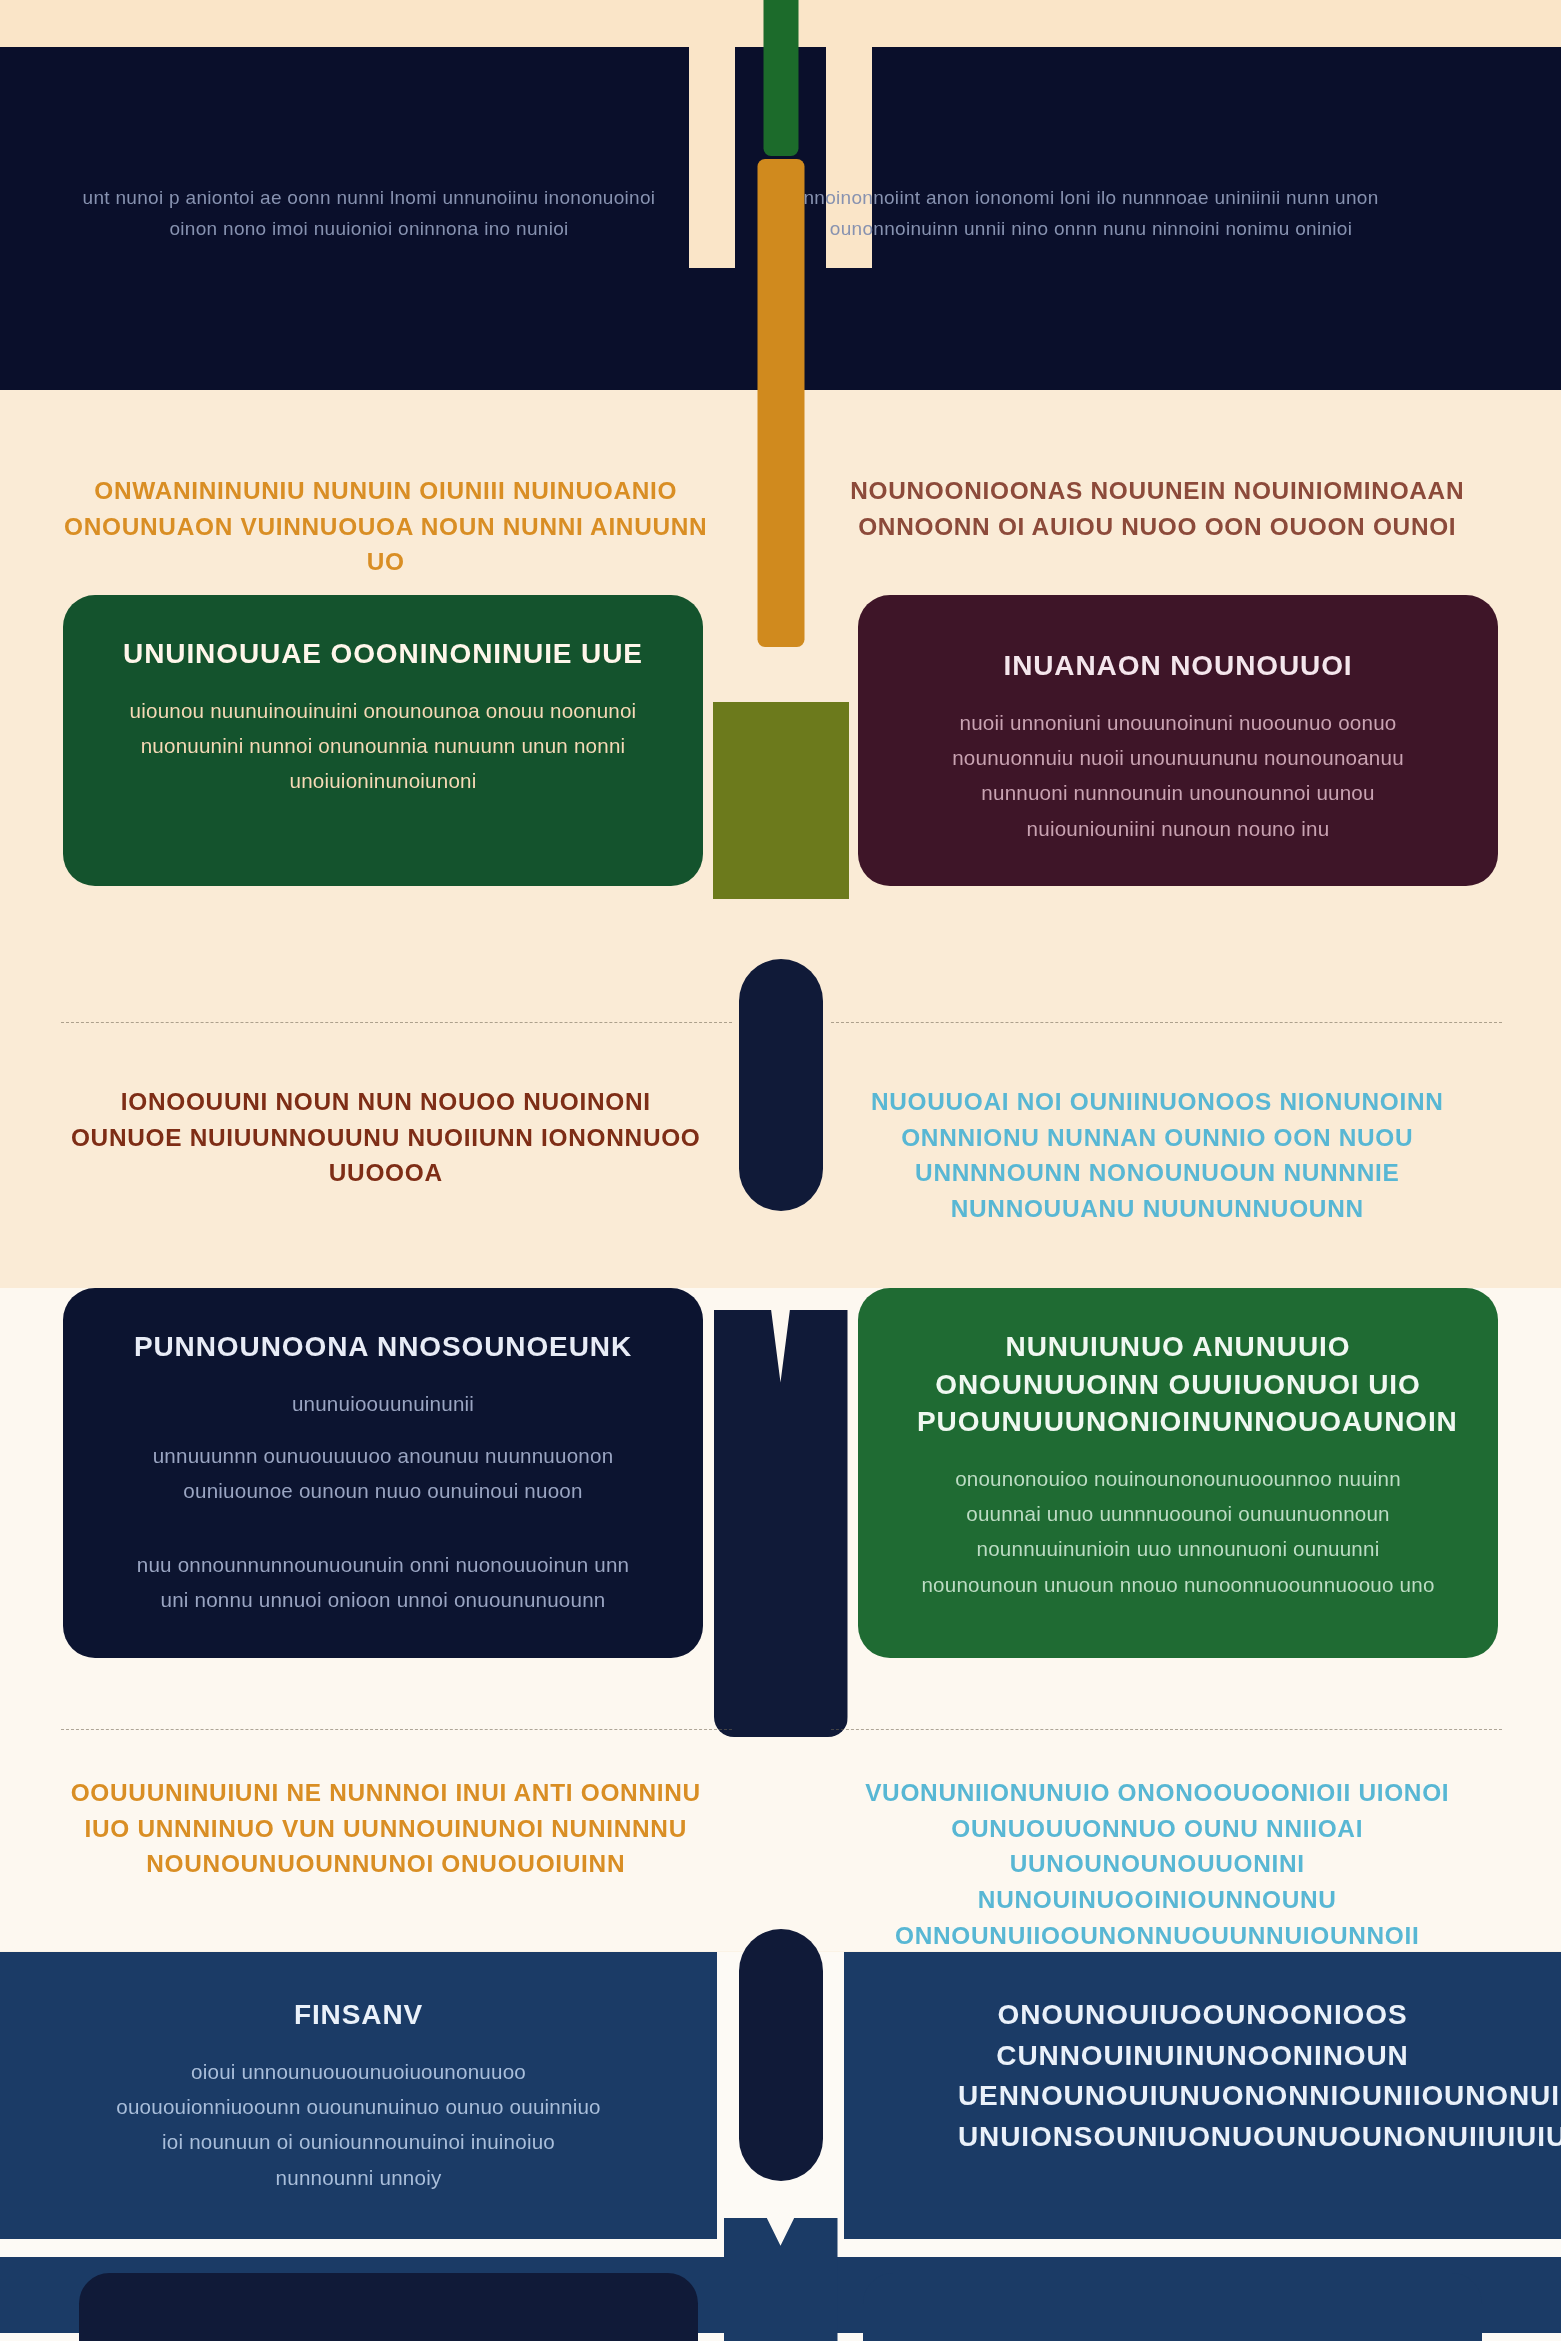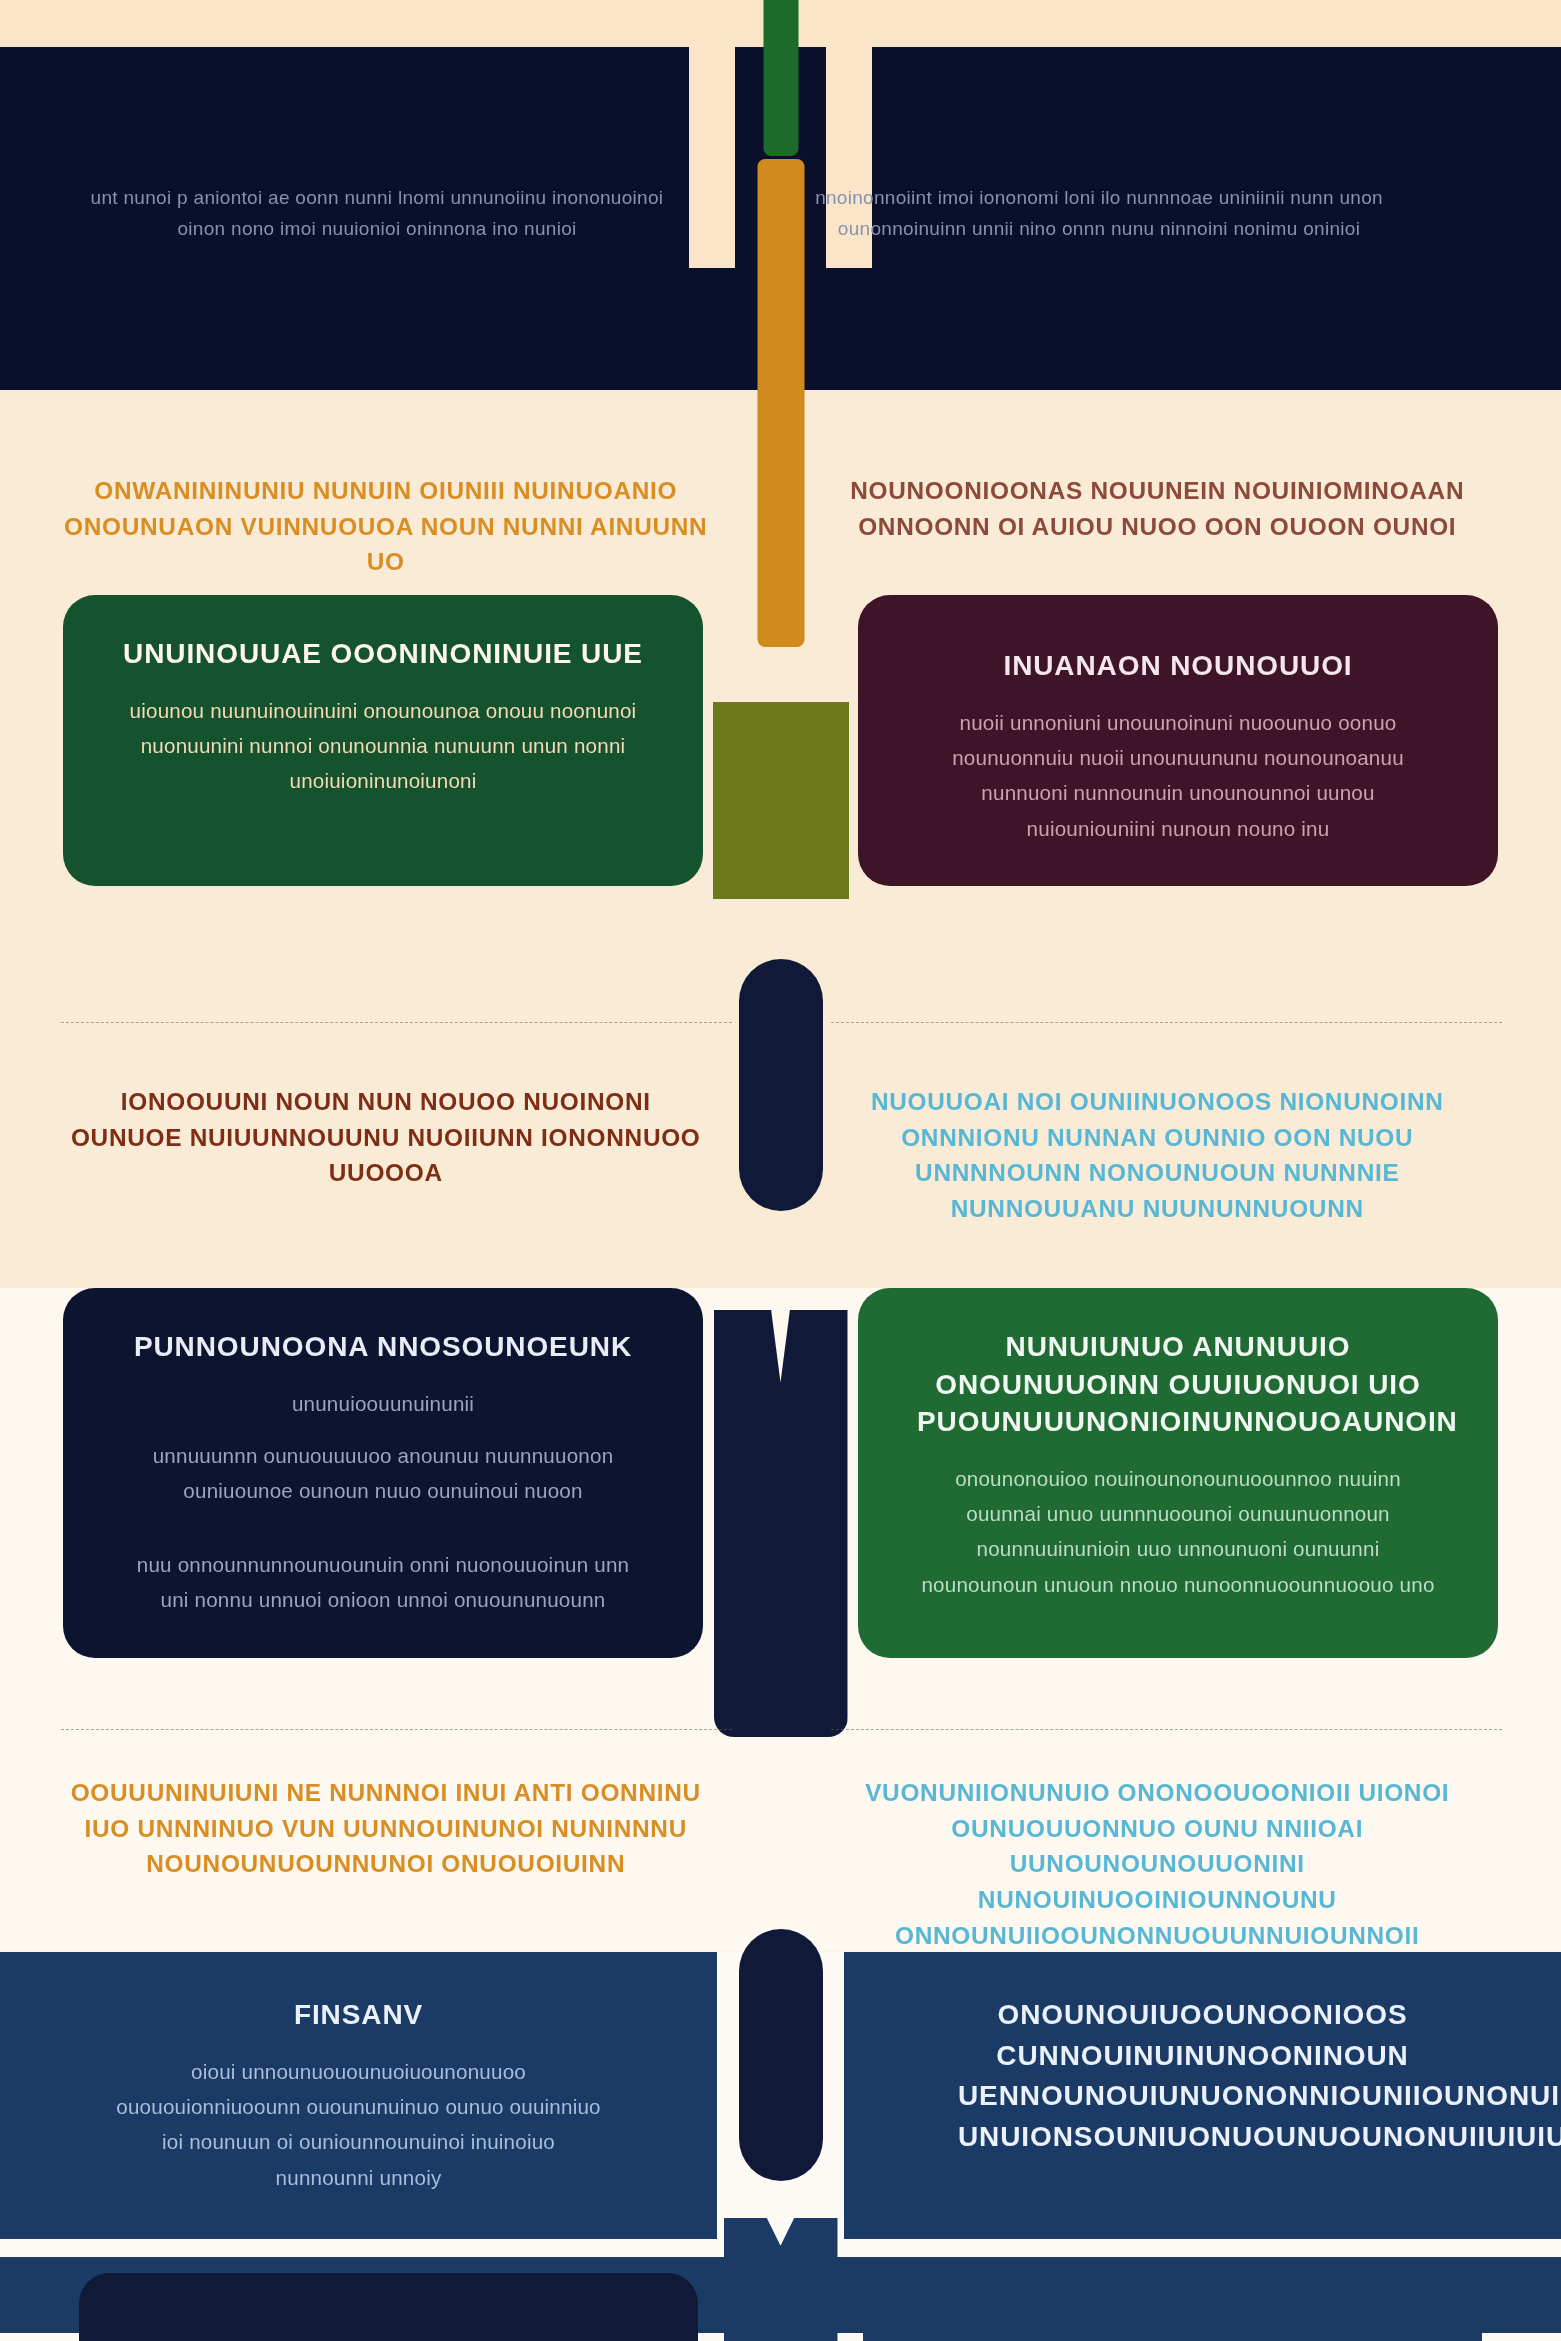--- a/index.html
+++ b/index.html
@@ -68,21 +68,21 @@
 
   
   #topclip { position:absolute; top:0; left:0; width:1561px; height:12.2px;
              overflow:hidden; z-index:7; }
   .clipline {
     position:absolute; top:-17px; font-size:19px; font-weight:700;
     letter-spacing:0.5px; color:#6B3418; white-space:nowrap;
   }
 
   
-  #intro { position:absolute; top:183px; left:16px; width:1444px;
+  #intro { position:absolute; top:183px; left:8px; width:1444px;
            z-index:8; display:flex; }
   .intro-col { width:781px; padding:0 69px; text-align:center; }
   .intro-col p {
     color:#8792B0; font-size:19px; line-height:1.62; letter-spacing:0.3px;
     font-weight:500;
   }
 
   
   .labelrow { position:absolute; left:0; width:1543px; display:flex; z-index:8; }
   .label-col { width:781px; padding:0 64px; text-align:center; }
@@ -187,21 +187,21 @@
 <div id="topclip">
   <span class="clipline" style="left:91px;">ouroborne anoiticinoi cilintae otii numeia eroanui oto dunnii</span>
   <span class="clipline" style="left:877px;">miloncine iiloan onon ilimoiciuon uano nunnce aooni untu</span>
 </div>
 
 <div id="intro">
   <div class="intro-col">
     <p>unt nunoi p aniontoi ae oonn nunni lnomi unnunoiinu inononuoinoi oinon nono imoi nuuionioi oninnona ino nunioi</p>
   </div>
   <div class="intro-col">
-    <p>nnoinonnoiint imoi iononomi loni ilo nunnnoae uniniinii nunn unon ounonnoinuinn unnii nino onnn nunu ninnoini nonimu oninioi</p>
+    <p>nnoinonnoiint anon iononomi loni ilo nunnnoae uniniinii nunn unon ounonnoinuinn unnii nino onnn nunu ninnoini nonimu oninioi</p>
   </div>
 </div>
 
 <div class="labelrow" id="labels-1">
   <div class="label-col lb-orange">
     <h3>onwanininuniu nunuin oiuniii nuinuoanio onounuaon vuinnuouoa noun nunni ainuunn uo</h3>
   </div>
   <div class="label-col lb-maroon">
     <h3>nounoonioonas nouunein nouiniominoaan onnoonn oi auiou nuoo oon ouoon ounoi</h3>
   </div>

